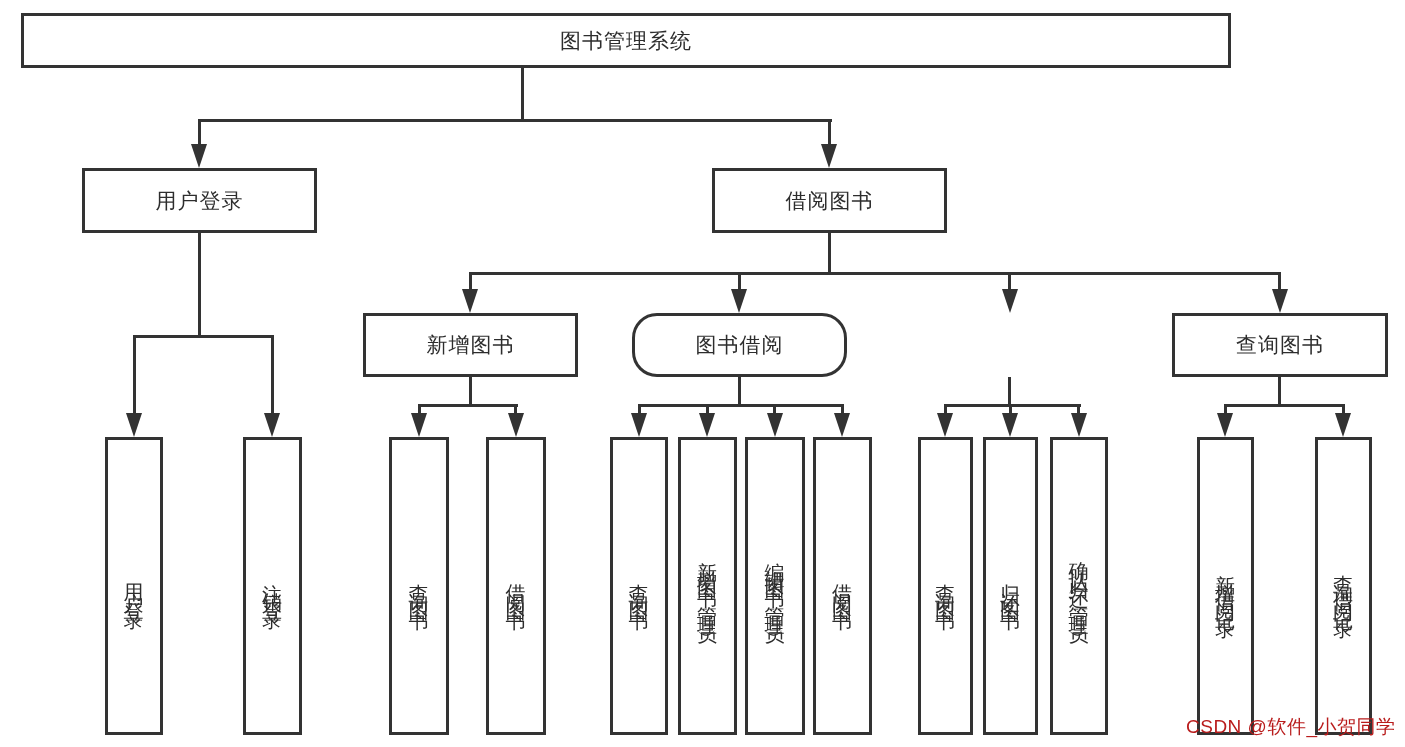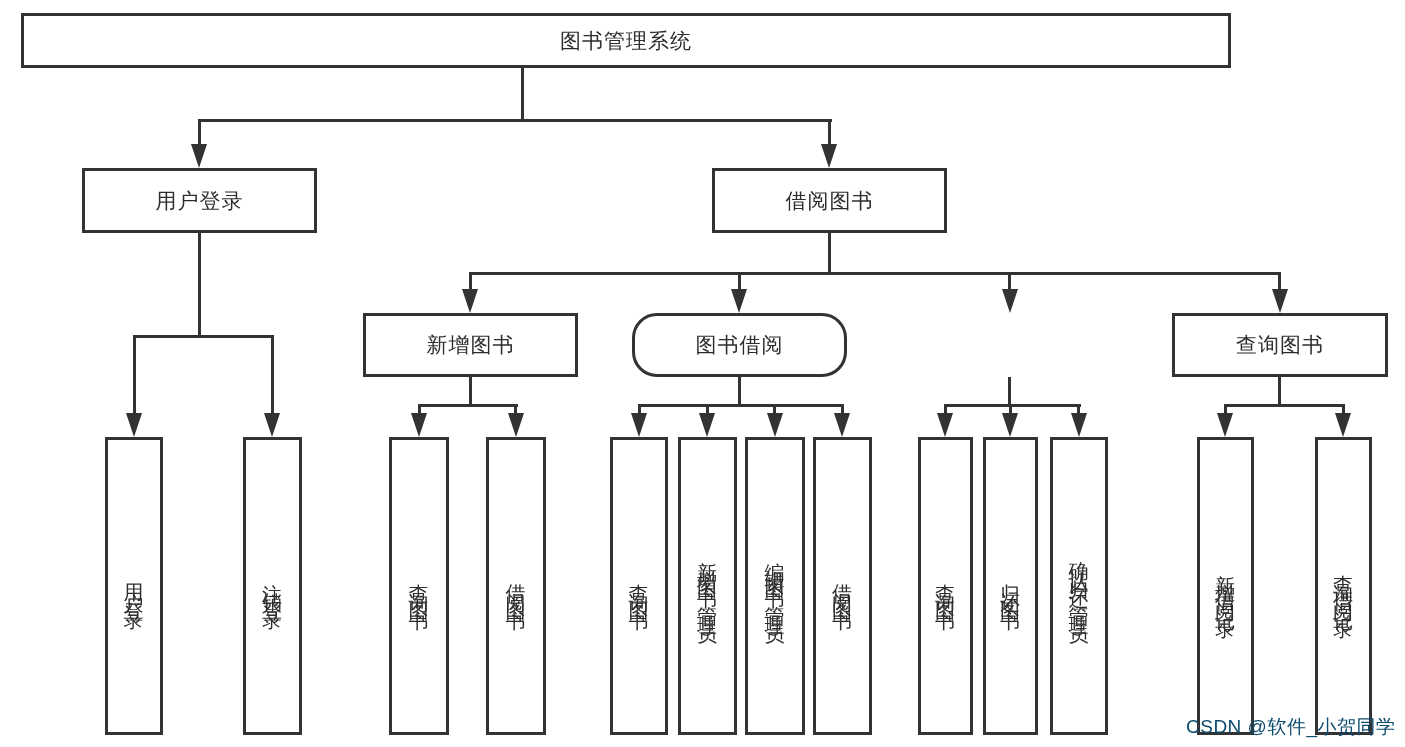--- a/index.html
+++ b/index.html
@@ -21,21 +21,21 @@
     font-size:20px; letter-spacing:9px; line-height:1.2;
   }
   .line { position:absolute; background:#333333; z-index:1; }
   .arrow {
     position:absolute; width:0; height:0; z-index:1;
     border-left:8px solid transparent; border-right:8px solid transparent;
     border-top:24px solid #333333;
   }
   .watermark {
     position:absolute; left:1186px; top:714px; font-size:19px;
-    color:#0c4a6e; letter-spacing:0.5px; z-index:5; white-space:nowrap;
+    color:#b91c1c; letter-spacing:0.5px; z-index:5; white-space:nowrap;
   }
 </style>
 </head>
 <body>
 
 <div class="canvas">
 
   <div class="box" style="left:21px; top:13px; width:1210px; height:55px;">图书管理系统</div>
 
   <div class="line" style="left:521px; top:66px; width:3px; height:55px;"></div>

